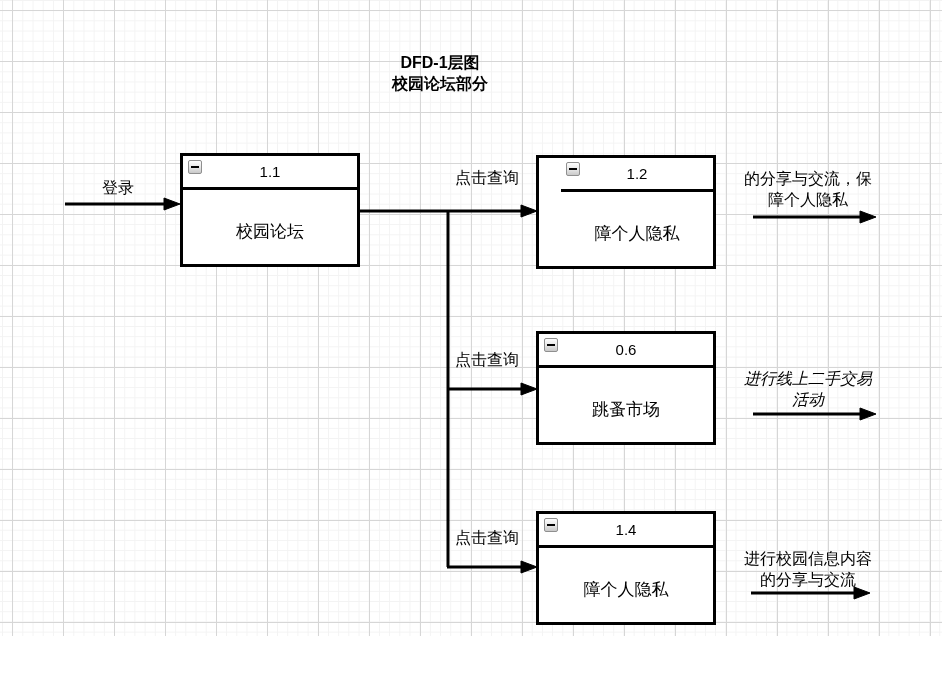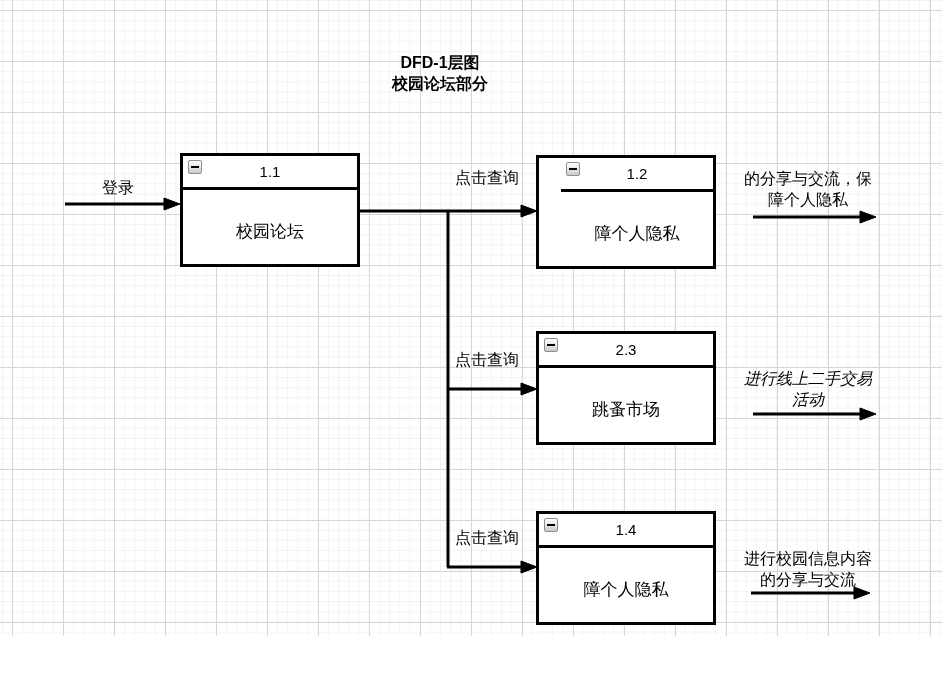--- a/index.html
+++ b/index.html
@@ -126,21 +126,21 @@
       <span>1.2</span>
     </div>
     <div class="process-body">障个人隐私</div>
   </div>
 
   <div class="process" id="p13">
     <div class="process-header">
       <span class="collapse-icon">
           <span class="minus"></span>
         </span>
-      <span>2.3</span>
+      <span>0.6</span>
     </div>
     <div class="process-body">跳蚤市场</div>
   </div>
 
   <div class="process" id="p14">
     <div class="process-header">
       <span class="collapse-icon">
           <span class="minus"></span>
         </span>
       <span>1.4</span>

